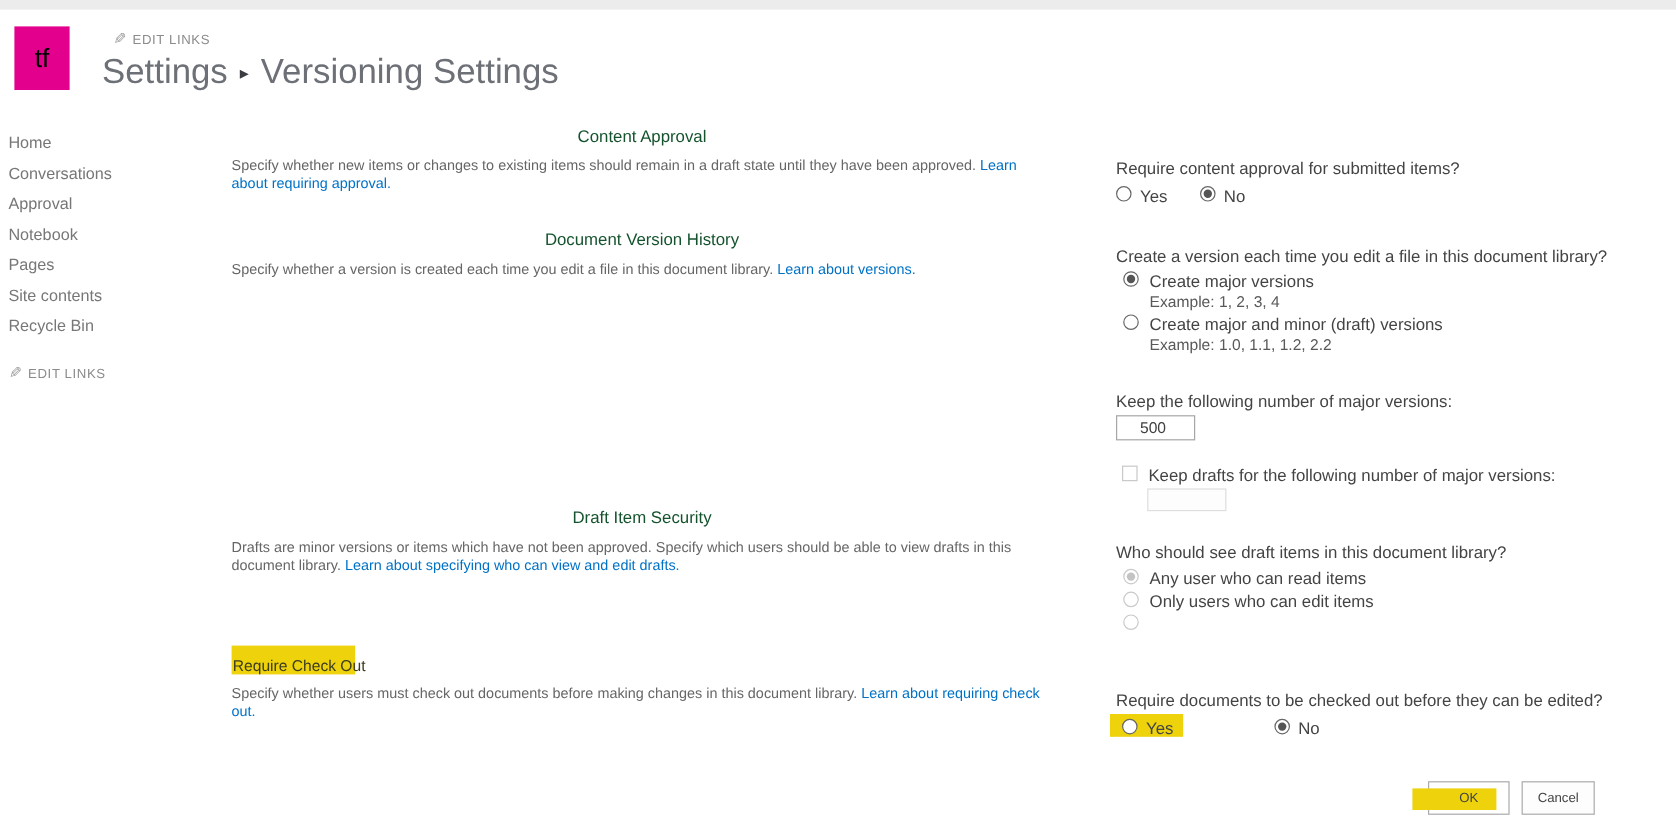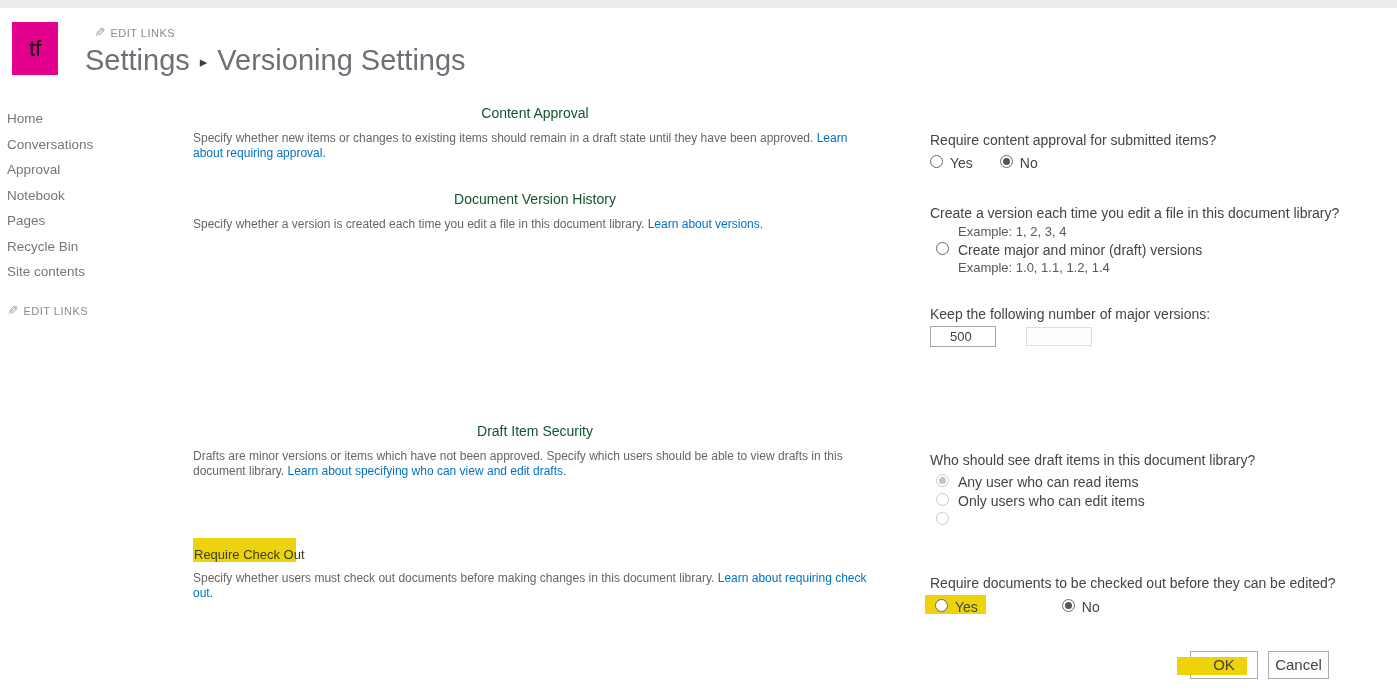--- a/index.html
+++ b/index.html
@@ -59,21 +59,21 @@
     padding:1px 19px; font-family:"Liberation Sans", sans-serif;
   }
   .txt-input.disabled { width:66px; height:19px; border:1px solid #dedede; background:#fdfdfd; }
 
   .hl { position:absolute; background:#EDD20C; }
   .hl-title { left:193px; top:538px; width:103px; height:24px; }
   .hl-yes { left:925px; top:595px; width:61px; height:19px; }
 
   .btn {
     position:absolute; height:28px; border:1px solid #ababab; background:#fdfdfd;
-    font-size:15px; color:#444; text-align:center; line-height:26px; cursor:pointer;
+    font-size:11px; color:#444; text-align:center; line-height:26px; cursor:pointer;
   }
   .btn-ok { left:1190px; top:651px; width:68px; background:transparent; }
   .btn-ok .hl-ok {
     position:absolute; left:-14px; top:5px; width:70px; height:18px; background:#EDD20C; z-index:2;
   }
   .btn-ok .btn-label { position:relative; z-index:3; }
   .btn-cancel { left:1268px; top:651px; width:61px; }
 
   .ckout-title { position:absolute; left:194px; top:547px; font-size:13px; color:#3c3c1e; z-index:2; }
 </style>
@@ -92,22 +92,22 @@
   <h1 class="title">
     <span>Settings</span><span class="sep">▸</span><span>Versioning Settings</span>
   </h1>
 
   <nav class="sidebar">
     <div class="nav-item">Home</div>
     <div class="nav-item">Conversations</div>
     <div class="nav-item">Approval</div>
     <div class="nav-item">Notebook</div>
     <div class="nav-item">Pages</div>
+    <div class="nav-item">Site contents</div>
     <div class="nav-item">Recycle Bin</div>
-    <div class="nav-item">Site contents</div>
     <div class="editlinks-side">
       <span class="pencil">✎</span><span>EDIT LINKS</span>
     </div>
   </nav>
 
   <div class="sec-left" style="top:105px;">
     <div class="sec-title">Content Approval</div>
     <div class="sec-desc">
       <span>Specify whether new items or changes to existing items should remain in a draft state until they have been approved.</span>
       <a class="lnk">Learn about requiring approval.</a>
@@ -127,30 +127,38 @@
   <div class="sec-left" style="top:191px;">
     <div class="sec-title">Document Version History</div>
     <div class="sec-desc">
       <span>Specify whether a version is created each time you edit a file in this document library.</span>
       <a class="lnk">Learn about versions.</a>
     </div>
   </div>
 
   <div class="sec-right" style="top:204px;">
     <div class="question">Create a version each time you edit a file in this document library?</div>
+    <div class="opt-row" style="margin-top:4px; margin-left:6px;">
+      <span class="radio checked"></span>
+      <span class="opt-label">Create major versions</span>
+    </div>
     <div class="opt-sub" style="margin-left:28px;">Example: 1, 2, 3, 4</div>
     <div class="opt-row" style="margin-left:6px;">
       <span class="radio"></span>
       <span class="opt-label">Create major and minor (draft) versions</span>
     </div>
-    <div class="opt-sub" style="margin-left:28px;">Example: 1.0, 1.1, 1.2, 1.4</div>
+    <div class="opt-sub" style="margin-left:28px;">Example: 1.0, 1.1, 1.2, 2.2</div>
 
     <div class="question" style="margin-top:30px;">Keep the following number of major versions:</div>
     <input class="txt-input" style="margin-top: 3px;" type="text" value="500">
 
+    <div class="opt-row" style="margin-top:21px; margin-left:5px;">
+      <span class="checkbox"></span>
+      <span class="opt-label">Keep drafts for the following number of major versions:</span>
+    </div>
     <input class="txt-input disabled" style="margin-top: 3px; margin-left: 26px;" type="text" disabled="">
   </div>
 
   <div class="sec-left" style="top:423px;">
     <div class="sec-title">Draft Item Security</div>
     <div class="sec-desc">
       <span>Drafts are minor versions or items which have not been approved. Specify which users should be able to view drafts in this document library.</span>
       <a class="lnk">Learn about specifying who can view and edit drafts.</a>
     </div>
   </div>

